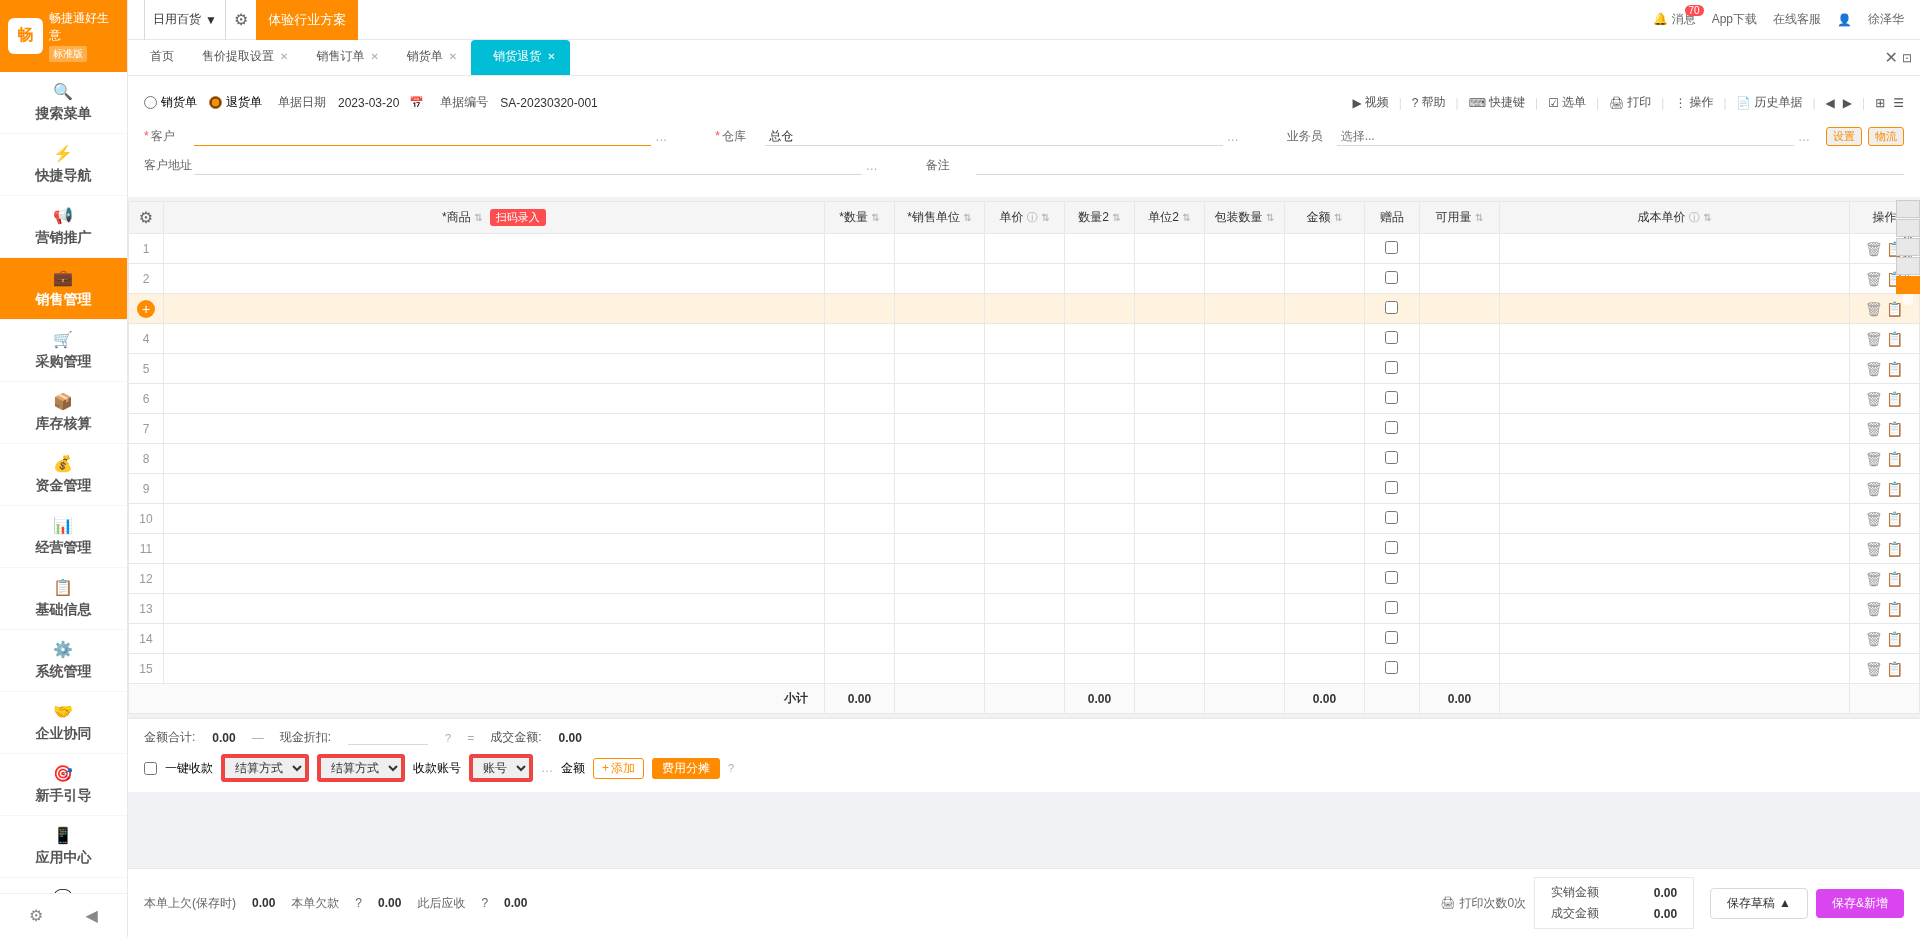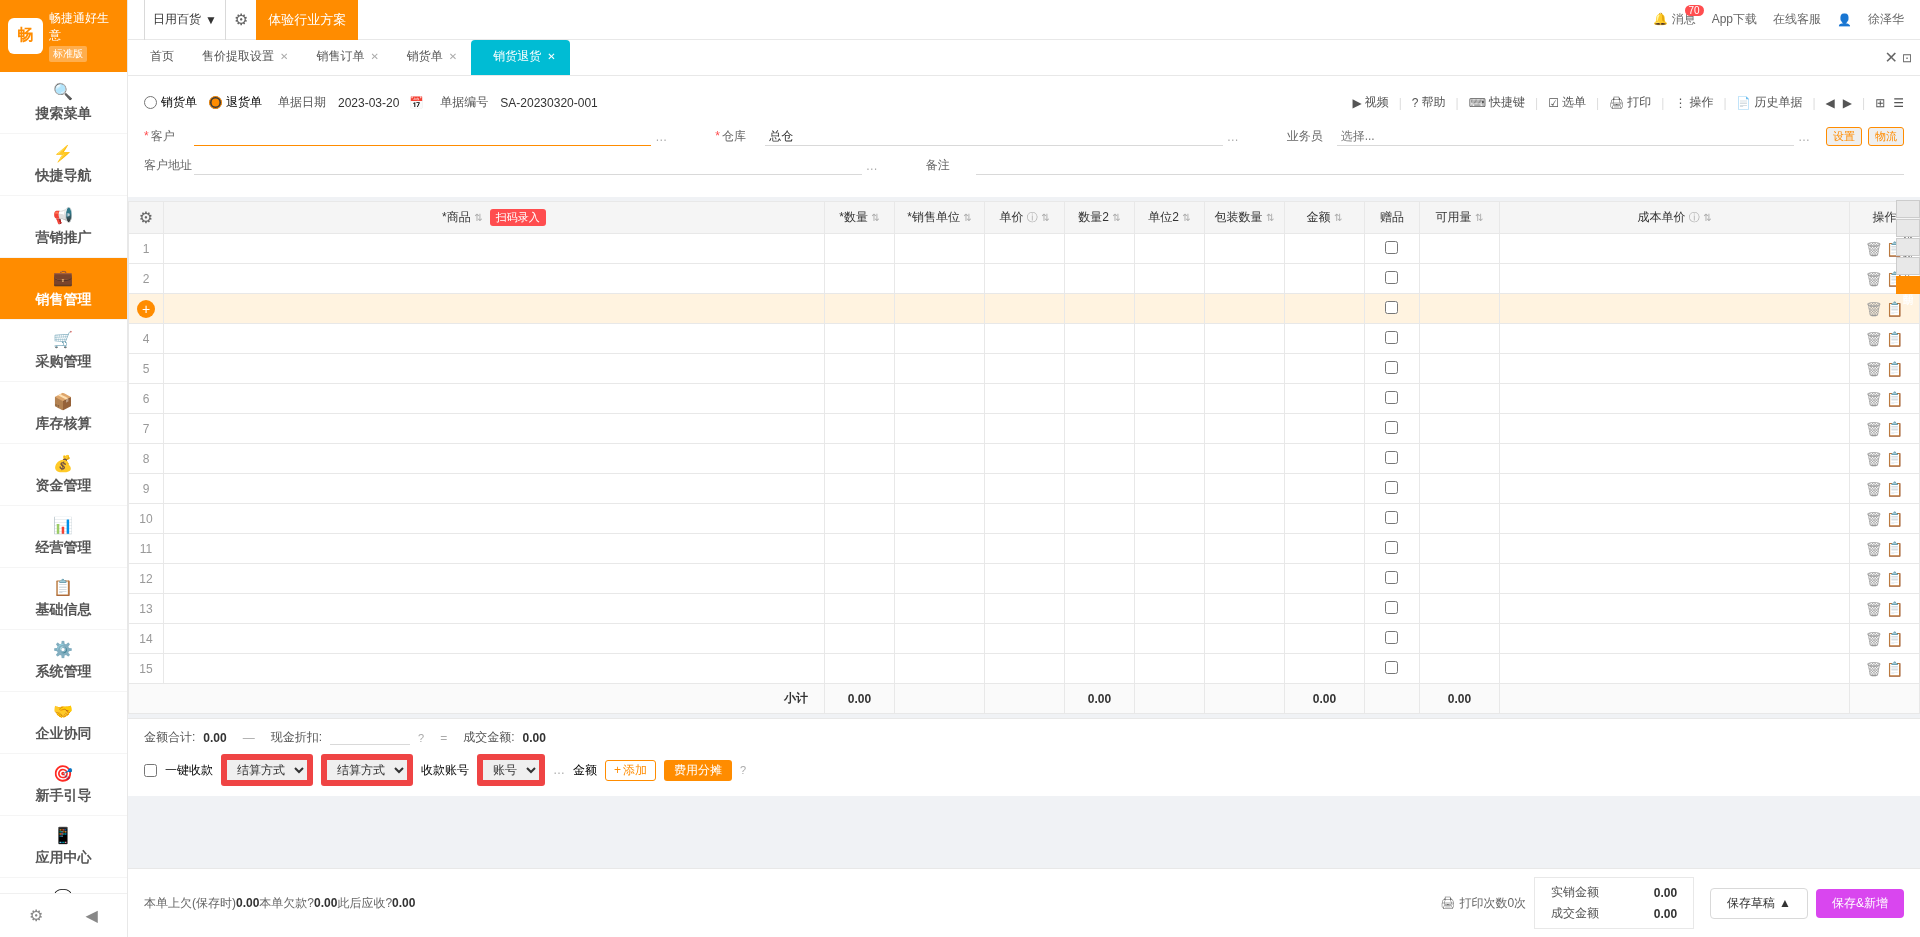--- a/index.html
+++ b/index.html
@@ -70,35 +70,35 @@
     .add-row-btn { background: #ff8c00; color: #fff; border: none; border-radius: 50%; width: 18px; height: 18px; cursor: pointer; font-size: 14px; display: flex; align-items: center; justify-content: center; }
     .checkbox-cell { text-align: center; }
     .action-cell { display: flex; align-items: center; justify-content: center; gap: 4px; }
     .icon-btn { background: none; border: none; cursor: pointer; color: #999; font-size: 14px; }
     .subtotal-row td { background: #fafafa; font-weight: bold; color: #333; }
     .scan-btn { background: #ff4d4f; color: #fff; border: none; border-radius: 3px; padding: 1px 6px; cursor: pointer; font-size: 11px; margin-left: 4px; }
 
     
     .footer-summary { background: #fff; padding: 10px 16px; border-top: 1px solid #e8e8e8; }
     .summary-row { display: flex; align-items: center; gap: 16px; margin-bottom: 8px; }
-    .summary-item { display: flex; align-items: center; gap: 8px; color: #555; }
+    .summary-item { display: flex; align-items: center; gap: 17px; color: #555; }
     .summary-value { color: #333; font-weight: bold; }
     .summary-divider { color: #aaa; }
     .equals-sign { color: #aaa; }
     
     
     .payment-row { display: flex; align-items: center; gap: 8px; }
     .payment-checkbox { accent-color: #ff8c00; }
-    .payment-select { border: 6px solid #ef4444; border-radius: 3px; padding: 2px 6px; color: #333; font-size: 12px; }
+    .payment-select { border: 4px solid #ef4444; border-radius: 3px; padding: 2px 6px; color: #333; font-size: 12px; }
     .add-btn { color: #ff8c00; border: 1px solid #ff8c00; border-radius: 3px; padding: 1px 8px; cursor: pointer; background: #fff; display: flex; align-items: center; gap: 2px; }
     .fee-btn { background: #ff8c00; color: #fff; border: none; border-radius: 3px; padding: 2px 10px; cursor: pointer; }
 
     
     .bottom-bar { background: #fff; padding: 8px 16px; border-top: 1px solid #e8e8e8; display: flex; align-items: center; justify-content: space-between; flex-shrink: 0; }
-    .bottom-info { display: flex; align-items: center; color: #666; font-size: 12px; }
+    .bottom-info { display: flex; align-items: center; gap: 16px; color: #666; font-size: 12px; }
     .bottom-actions { display: flex; align-items: center; gap: 8px; }
     .print-info { display: flex; align-items: center; gap: 4px; color: #666; }
     .save-draft-btn { border: 1px solid #d9d9d9; background: #fff; border-radius: 4px; padding: 6px 16px; cursor: pointer; color: #333; display: flex; align-items: center; gap: 4px; }
     .save-new-btn { background: #d946ef; color: #fff; border: none; border-radius: 4px; padding: 6px 16px; cursor: pointer; font-size: 13px; }
     .total-row { display: flex; justify-content: space-between; align-items: center; padding: 2px 0; color: #555; }
     .total-row .total-val { font-weight: bold; color: #333; }
 
     .content-wrapper { flex: 1; display: flex; flex-direction: column; overflow: hidden; }
     .scrollable-content { flex: 1; overflow-y: auto; }
 

